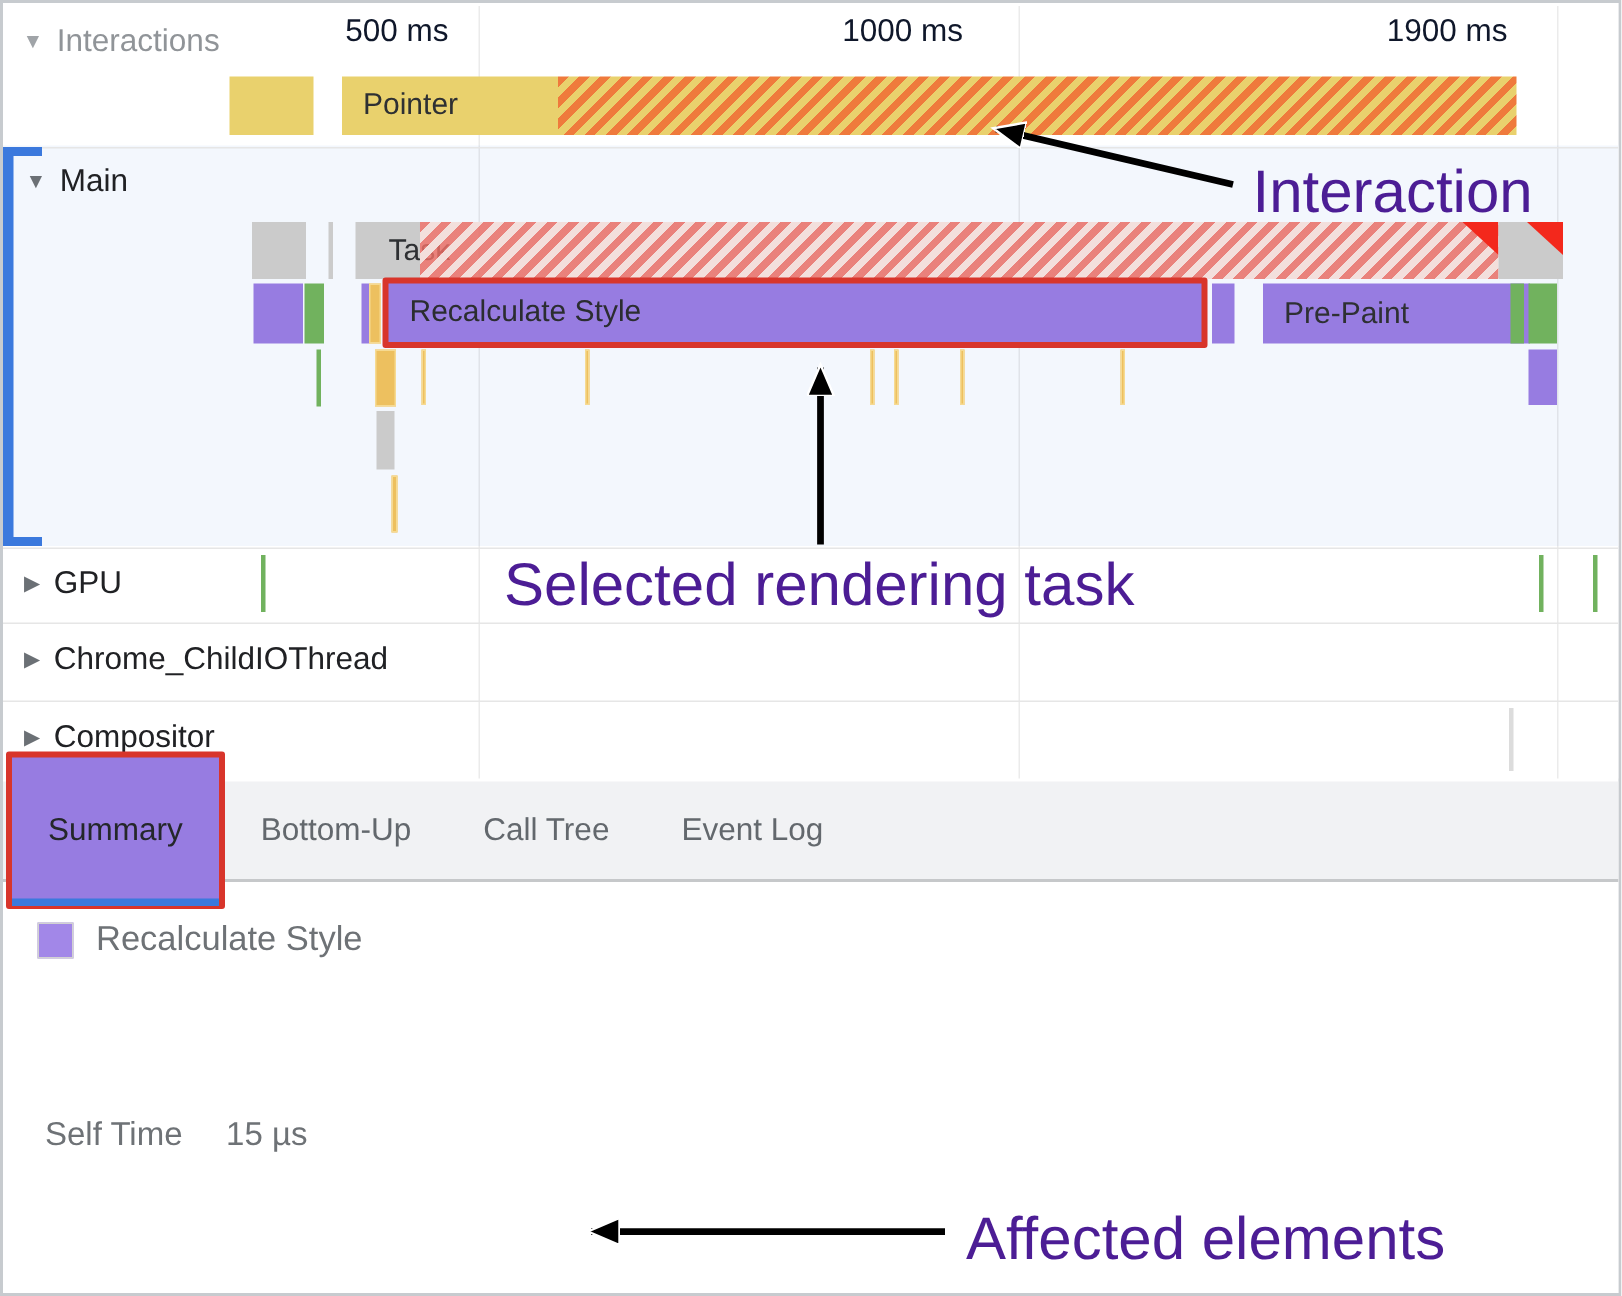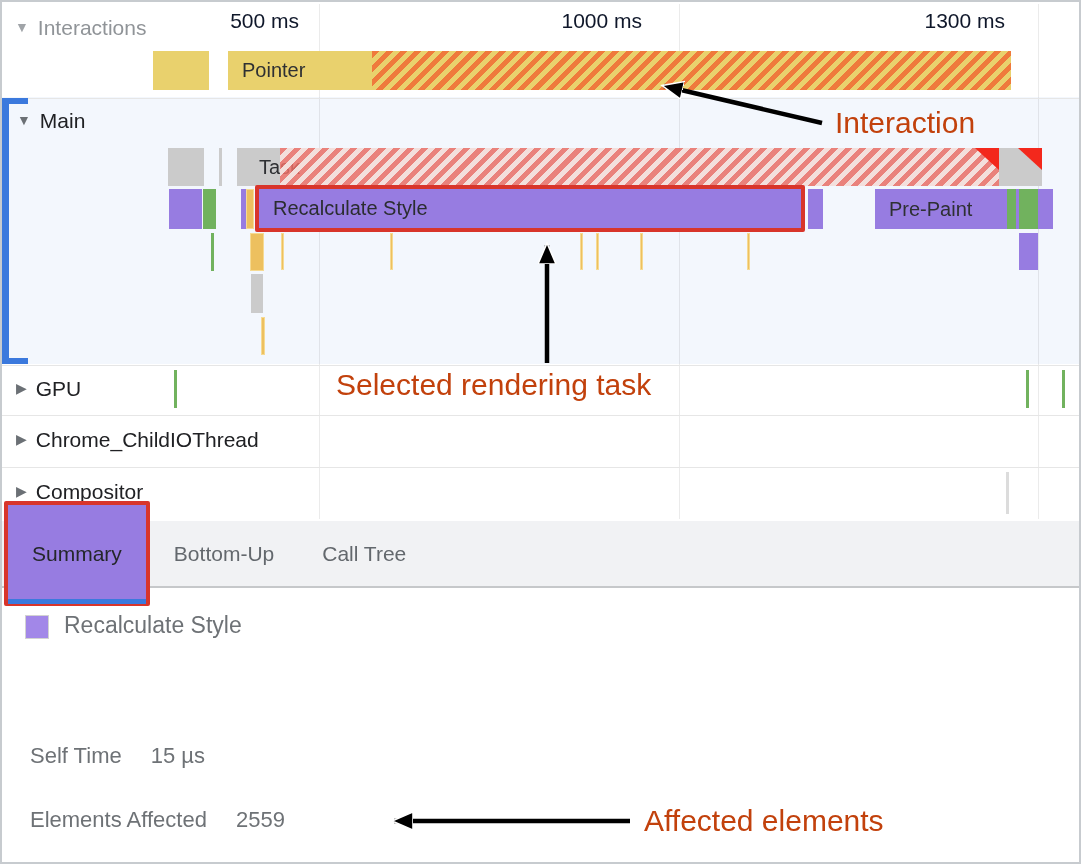--- a/index.html
+++ b/index.html
@@ -45,40 +45,40 @@
   .tab:first-child{margin-left:2px;}
   .tab.selected{color:#24272a;}
   .tab.selected::after{content:"";position:absolute;left:0;right:0;bottom:-2px;height:5px;background:#3b79dd;}
   
   #summary{position:absolute;left:0;top:586px;width:1077px;height:276px;background:#fff;}
   .legend-swatch{position:absolute;left:23px;top:27px;width:24px;height:24px;border:1px solid #d2d2d2;box-sizing:border-box;}
   .summary-title{position:absolute;left:62px;top:24px;font-size:23px;color:#6e7276;}
   .summary-row{position:absolute;left:28px;font-size:22px;color:#6e7276;white-space:nowrap;}
   .summary-row .stat-value{margin-left:29px;}
   
-  .annotation{position:absolute;font-size:30px;color:#c2410c;z-index:6;white-space:nowrap;}
+  .annotation{position:absolute;font-size:40px;color:#4c1d95;z-index:6;white-space:nowrap;}
   #overlay{position:absolute;left:0;top:0;width:1077px;height:860px;z-index:5;pointer-events:none;}
 </style>
 </head>
 <body>
 
 <div id="app">
 
   <div id="tracks">
     <div class="main-band"></div>
 
     <div id="gridlines">
         <div class="gridline" style="left: 317px;"></div>
         <div class="gridline" style="left: 677px;"></div>
         <div class="gridline" style="left: 1036px;"></div>
       </div>
     <div id="ruler-labels">
         <div class="ruler-label" style="left: 177px;">500 ms</div>
         <div class="ruler-label" style="left: 520px;">1000 ms</div>
-        <div class="ruler-label" style="left: 883px;">1300 ms</div>
+        <div class="ruler-label" style="left: 883px;">1900 ms</div>
       </div>
 
     <div class="divider" style="top:96px"></div>
     <div class="divider" style="top:363px"></div>
     <div class="divider" style="top:413px"></div>
     <div class="divider" style="top:465px"></div>
 
     <div class="bracket" style="left:0;top:96px;width:7px;height:266px"></div>
     <div class="bracket" style="left:0;top:96px;width:26px;height:6px"></div>
     <div class="bracket" style="left:0;top:356px;width:26px;height:6px"></div>
@@ -120,21 +120,21 @@
         <div class="bar gray" style="left: 997px; top: 146px; width: 43px; height: 38px;"></div>
         <div class="bar tri-red" style="left: 1016px; top: 146px; width: 24px; height: 22px;"></div>
         <div class="bar purple" style="left: 167px; top: 187px; width: 33px; height: 40px;"></div>
         <div class="bar green" style="left: 201px; top: 187px; width: 13px; height: 40px;"></div>
         <div class="bar purple" style="left: 239px; top: 187px; width: 5px; height: 40px;"></div>
         <div class="bar orange" style="left: 244px; top: 187px; width: 8px; height: 40px;"></div>
         <div class="bar selected" style="left: 253px; top: 183px; width: 550px; height: 47px;">
           <span class="bar-label">Recalculate Style</span>
         </div>
         <div class="bar purple" style="left: 806px; top: 187px; width: 15px; height: 40px;"></div>
-        <div class="bar purple" style="left: 873px; top: 187px; width: 178px; height: 40px;">
+        <div class="bar purple" style="left: 840px; top: 187px; width: 178px; height: 40px;">
           <span class="bar-label">Pre-Paint</span>
         </div>
         <div class="bar green" style="left: 1005px; top: 187px; width: 9px; height: 40px;"></div>
         <div class="bar green" style="left: 1017px; top: 187px; width: 19px; height: 40px;"></div>
         <div class="bar green" style="left: 209px; top: 231px; width: 3px; height: 38px;"></div>
         <div class="bar orange" style="left: 248px; top: 231px; width: 14px; height: 38px;"></div>
         <div class="bar orange" style="left: 279px; top: 231px; width: 3px; height: 37px;"></div>
         <div class="bar orange" style="left: 388px; top: 231px; width: 3px; height: 37px;"></div>
         <div class="bar orange" style="left: 578px; top: 231px; width: 3px; height: 37px;"></div>
         <div class="bar orange" style="left: 594px; top: 231px; width: 3px; height: 37px;"></div>
@@ -147,30 +147,28 @@
         <div class="bar green" style="left: 1024px; top: 368px; width: 3px; height: 38px;"></div>
         <div class="bar green" style="left: 1060px; top: 368px; width: 3px; height: 38px;"></div>
         <div class="bar grayline" style="left: 1004px; top: 470px; width: 3px; height: 42px;"></div>
       </div>
   </div>
 
   <div id="tabbar">
       <div class="tab selected">Summary</div>
       <div class="tab">Bottom-Up</div>
       <div class="tab">Call Tree</div>
+      <div class="tab">Event Log</div>
     </div>
 
   <div id="summary">
     <div class="legend-swatch" style="background: rgb(162, 135, 232);"></div>
     <div class="summary-title">Recalculate Style</div>
     <div class="summary-row" style="top:155px">
       <span class="stat-label">Self Time</span><span class="stat-value">15 µs</span>
-    </div>
-    <div class="summary-row" style="top:219px">
-      <span class="stat-label">Elements Affected</span><span class="stat-value">2559</span>
     </div>
   </div>
 
   <svg id="overlay" viewBox="0 0 1077 860">
     <defs>
       <marker id="ah" markerUnits="userSpaceOnUse" markerWidth="26" markerHeight="22" refX="19" refY="9" orient="auto">
         <path d="M0,0 L21,9 L0,18 Z" fill="#000" stroke="#fff" stroke-width="1.6"></path>
       </marker>
     </defs>
     <path d="M820,121 L662,84" stroke="#000" stroke-width="4.5" fill="none" marker-end="url(#ah)"></path>

